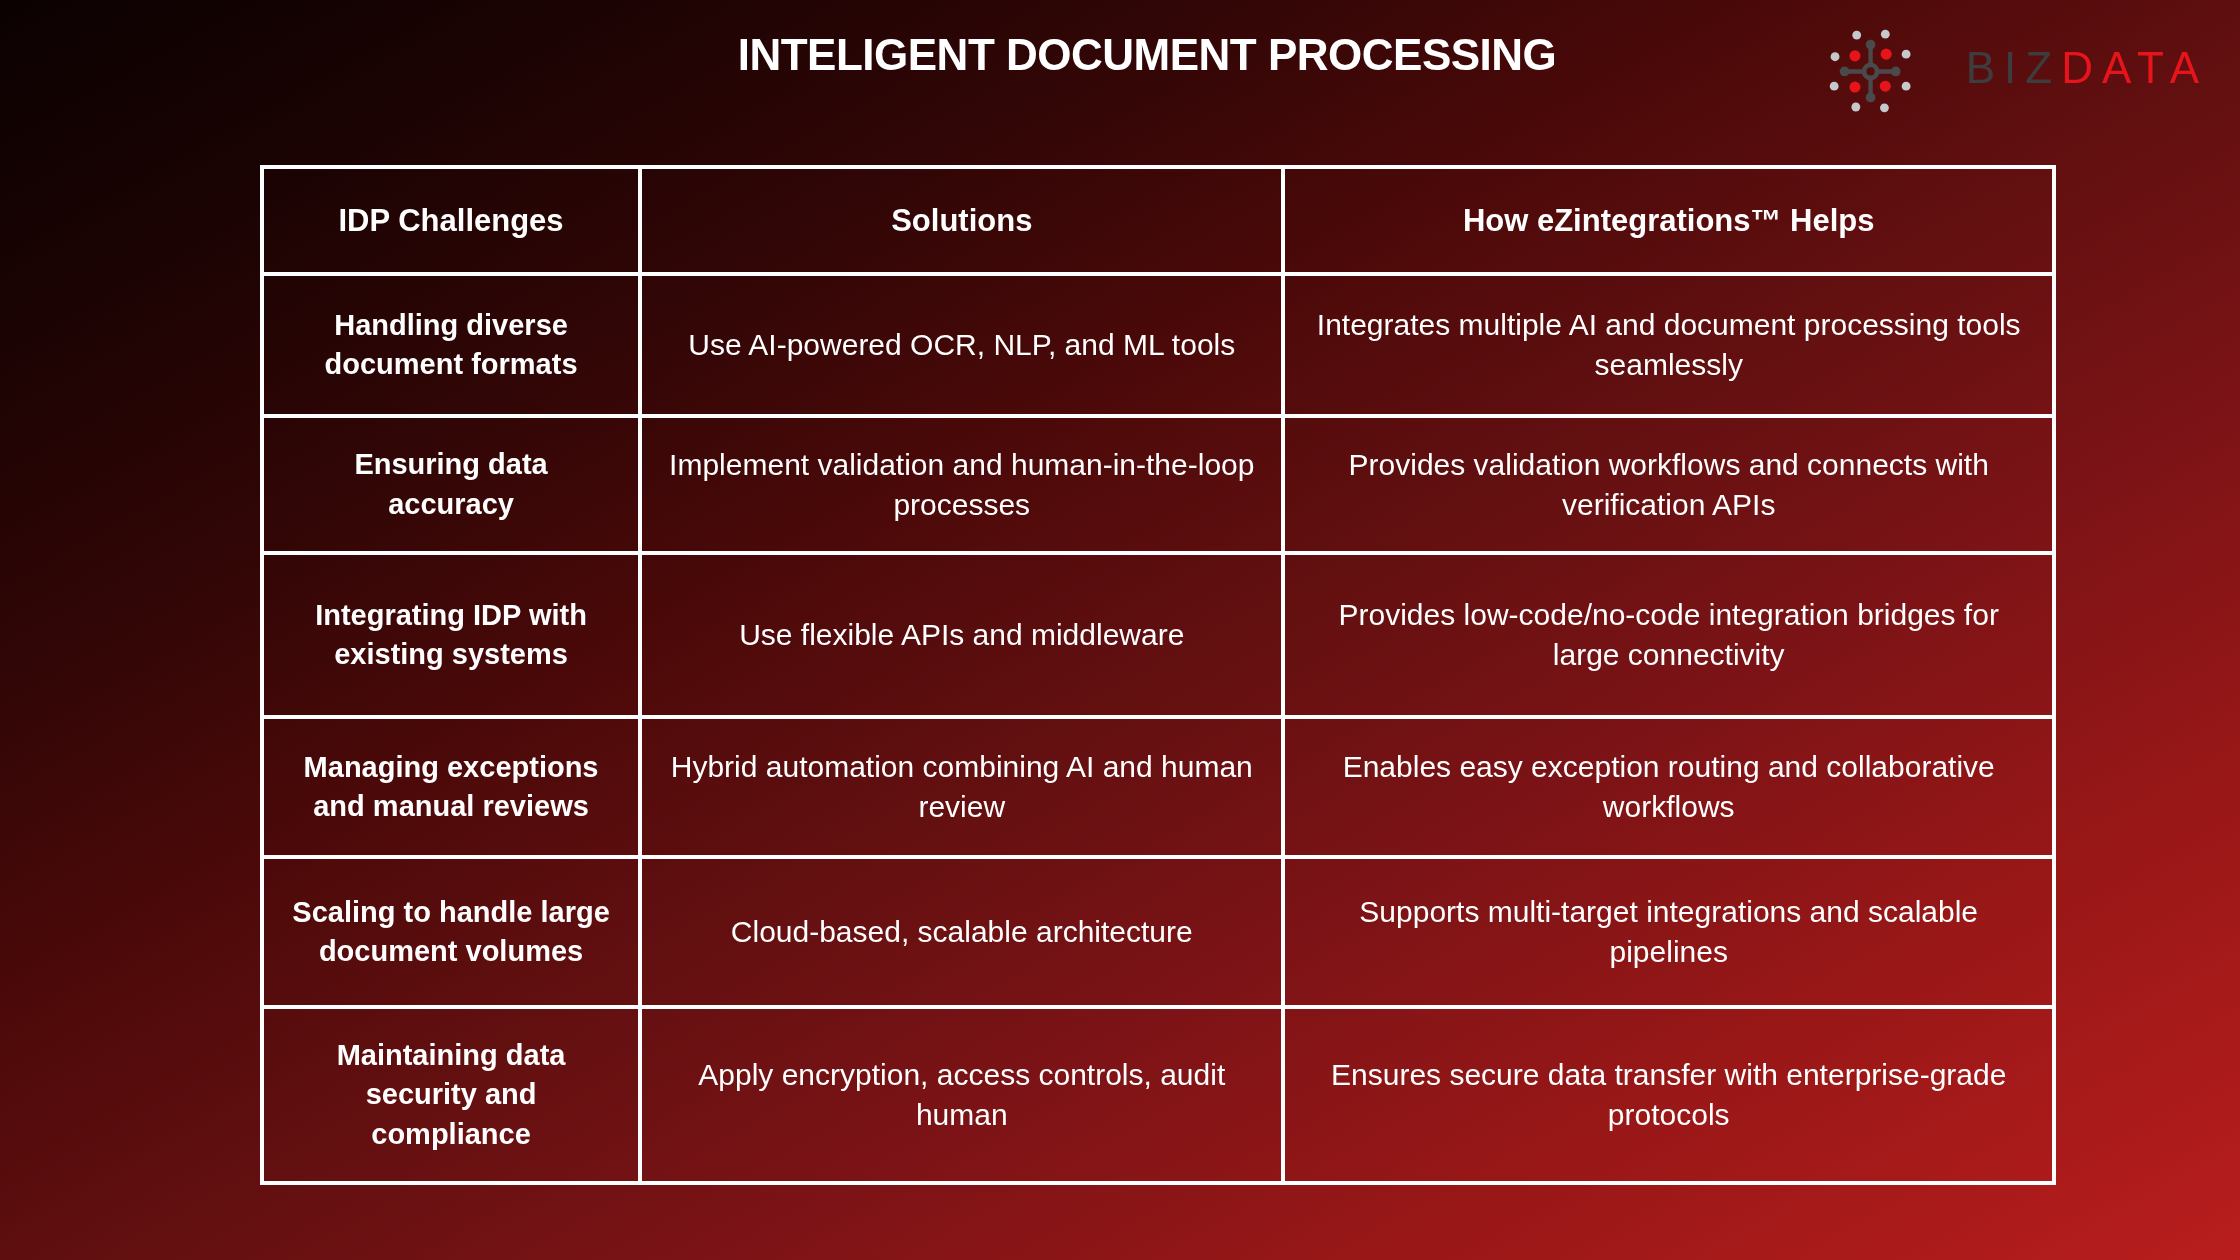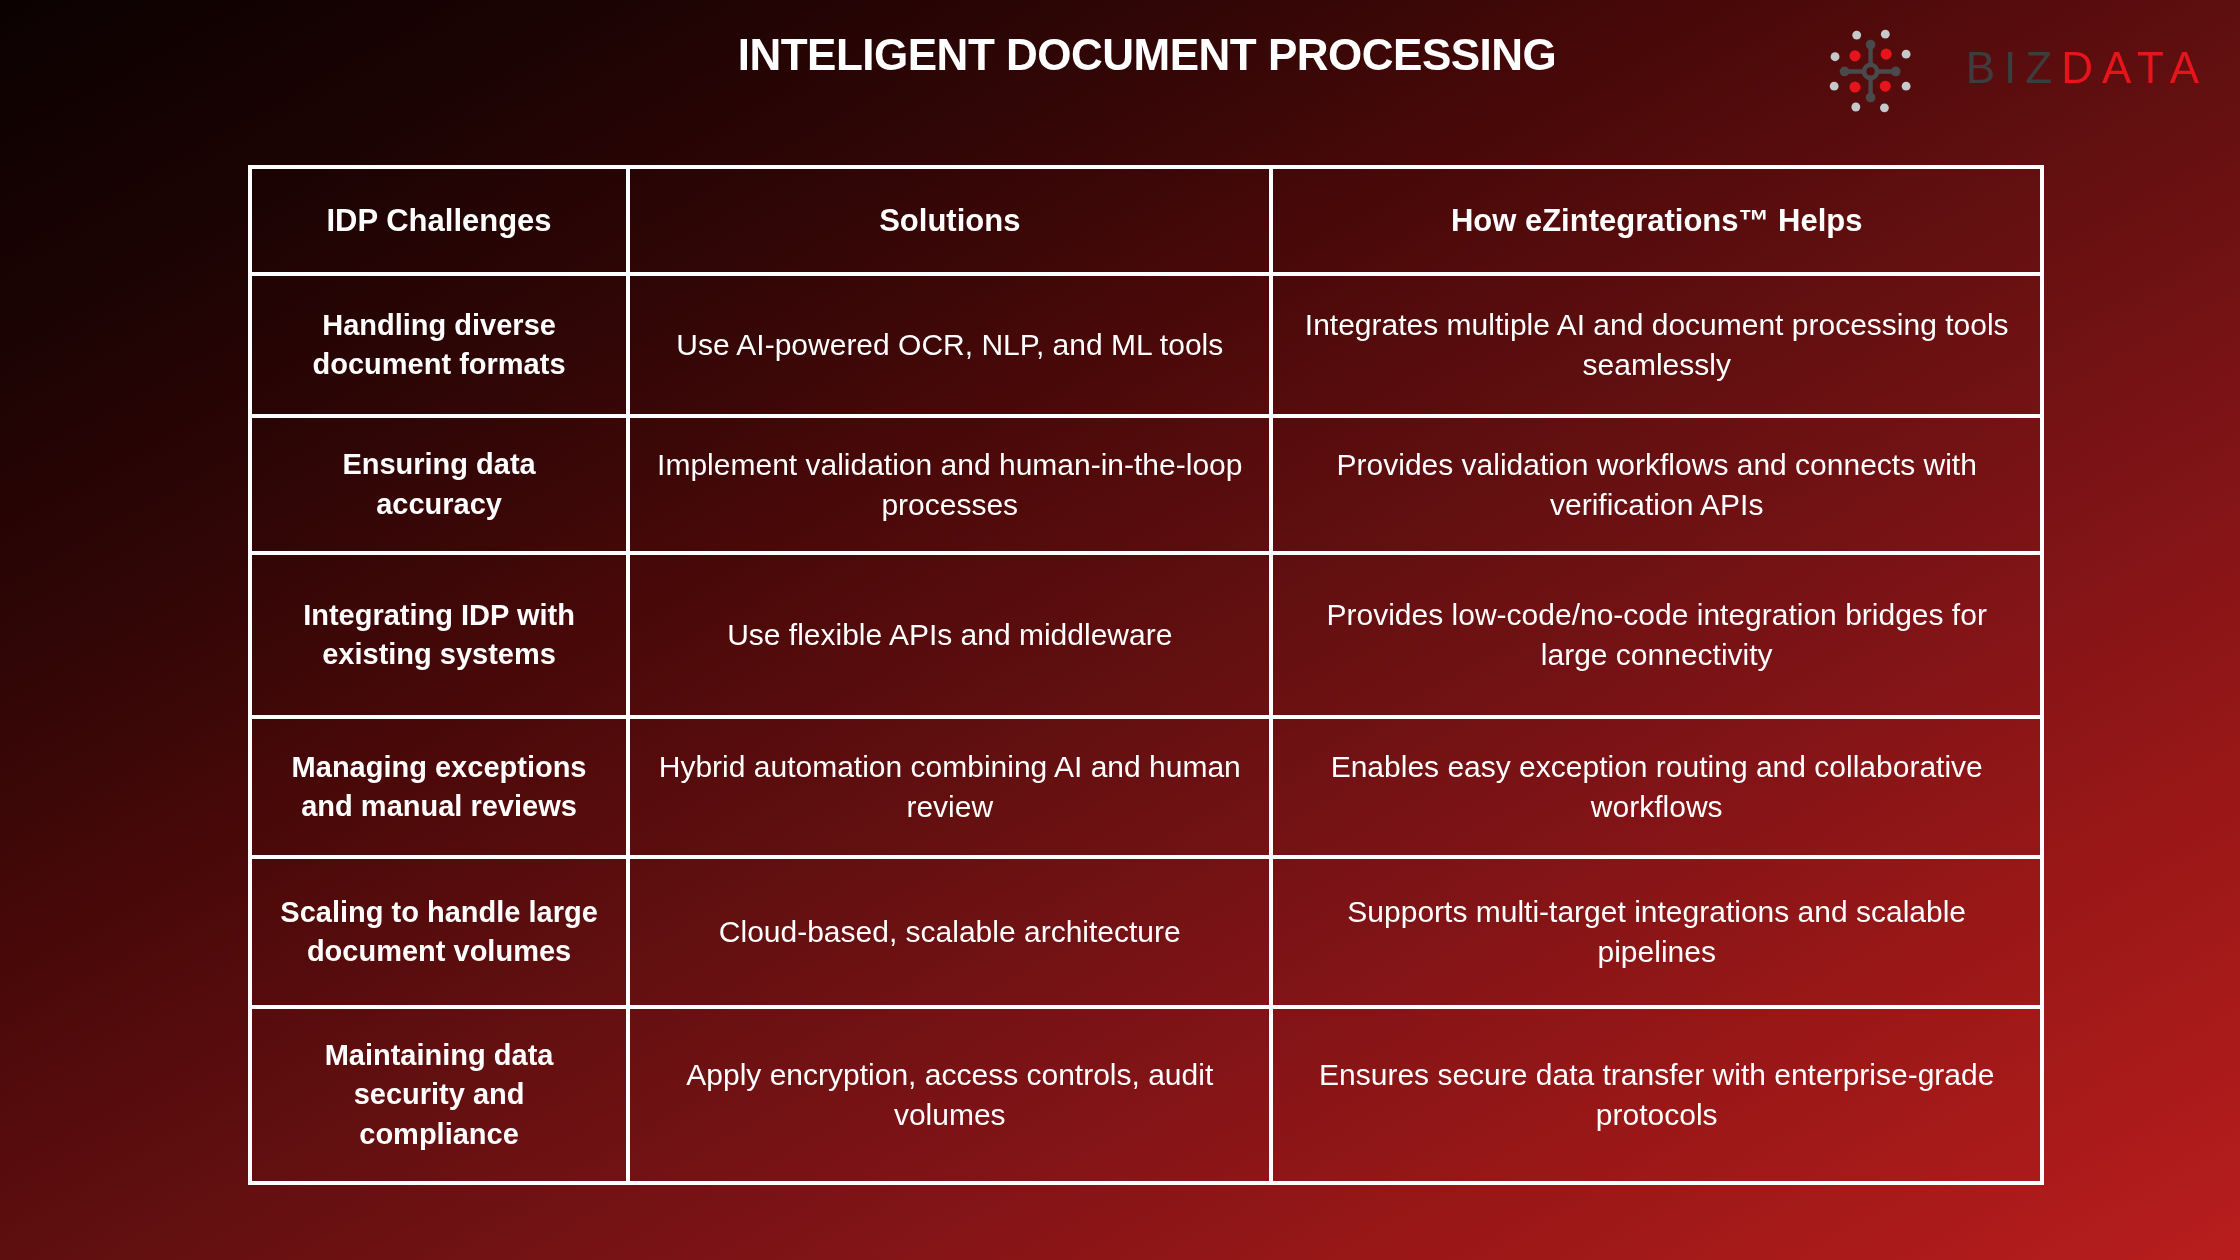--- a/index.html
+++ b/index.html
@@ -40,21 +40,21 @@
   .logo svg { width: 113px; height: 104px; display: block; }
   .logo-text {
     font-size: 44px;
     letter-spacing: 9px;
     white-space: nowrap;
   }
   .logo-text .biz  { color: #3d3d40; font-weight: normal; }
   .logo-text .data { color: #e8141c; font-weight: normal; }
   table.idp-table {
     position: absolute;
-    left: 248px;
+    left: 260px;
     top: 165px;
     width: 1796px;
     border-collapse: collapse;
     table-layout: fixed;
   }
   .idp-table col.c1 { width: 21.1%; }
   .idp-table col.c2 { width: 35.9%; }
   .idp-table col.c3 { width: 43.0%; }
   .idp-table th, .idp-table td {
     border: 4px solid #ffffff;
@@ -173,19 +173,19 @@
       <tr class="r5">
         <td class="challenge">Scaling to handle large
 document volumes</td>
         <td>Cloud-based, scalable architecture</td>
         <td>Supports multi-target integrations and scalable pipelines</td>
       </tr>
       <tr class="r6">
         <td class="challenge">Maintaining data
 security and
 compliance</td>
-        <td>Apply encryption, access controls, audit volumes</td>
+        <td>Apply encryption, access controls, audit human</td>
         <td>Ensures secure data transfer with enterprise-grade protocols</td>
       </tr>
     </tbody>
   </table>
 
 </div>
 
 </body></html>

